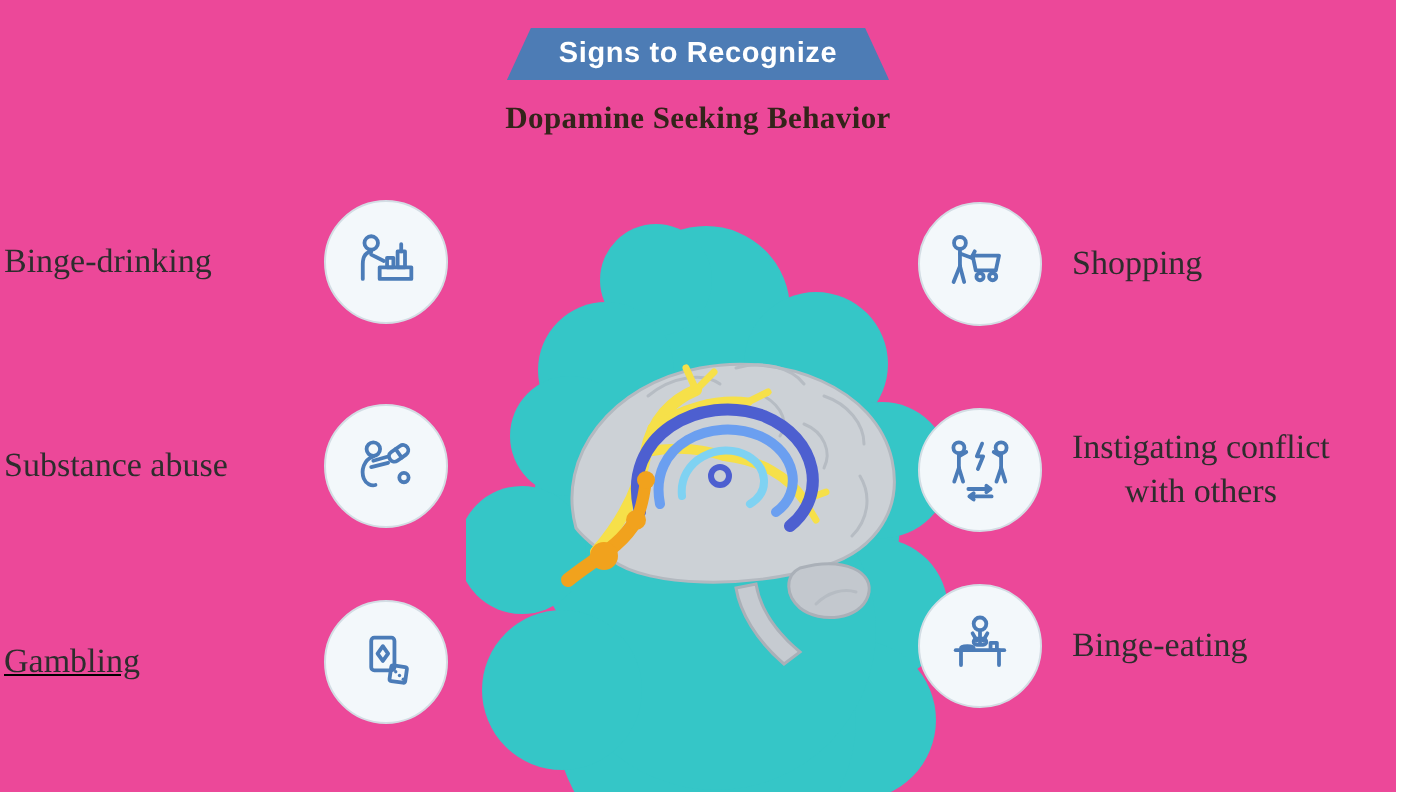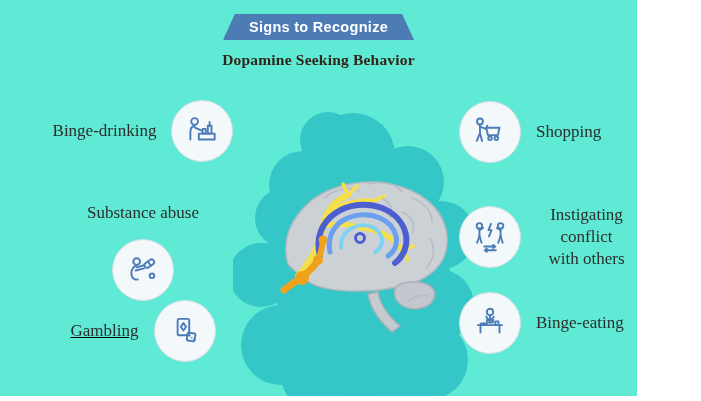--- a/index.html
+++ b/index.html
@@ -1,21 +1,21 @@
 <!DOCTYPE html>
 <html><head>
 <meta charset="utf-8">
 <style>
   * { margin:0; padding:0; box-sizing:border-box; }
   html,body { background:#ffffff; }
   body { font-family:"Liberation Serif", serif; }
 
   .stage {
-    position:relative; width:637px; height:401px;
-    background:#5eead4; overflow:hidden;
+    position:relative; width:698px; height:401px;
+    background:#ec4899; overflow:hidden;
   }
 
   
   .ribbon {
     position:absolute; top:14px; left:50%; transform:translateX(-50%);
     background:#4d7cb5; color:#ffffff;
     font-family:"Liberation Sans", sans-serif;
     font-weight:bold; font-size:14.5px; letter-spacing:.3px;
     padding:5px 26px;
     clip-path:polygon(12px 0, calc(100% - 12px) 0, 100% 100%, 0 100%);
@@ -26,21 +26,21 @@
     text-align:center; font-weight:bold; font-size:15.5px;
     color:#33241a; letter-spacing:.2px;
   }
 
   
   .blob-svg { position:absolute; left:233px; top:110px; }
   .brain-svg { position:absolute; left:262px; top:168px; }
 
   
   .row { position:absolute; display:flex; align-items:center; gap:15px; }
-  .row-left  { left:32px;  width:222px; justify-content:center; }
+  .row-left  { left:2px;  width:222px; justify-content:space-between; }
   .row-right { left:459px; }
   .item-label { font-size:17px; color:#2d2d2d; line-height:1.3; }
   .row-left .item-label { text-align:right; }
   .two-line { white-space:pre-line; text-align:center; }
 
   .icon-circle {
     width:62px; height:62px; border-radius:50%; flex:0 0 62px;
     background:#f3f8fb; border:1px solid #d3dde4;
     display:flex; align-items:center; justify-content:center;
   }
@@ -136,21 +136,21 @@
           <path d="M 11 14.5 L 17 17.5"></path>
           <rect x="15" y="20.5" width="15" height="5.5"></rect>
           <rect x="23.5" y="13" width="3.5" height="7.5"></rect>
           <path d="M 25.2 9.5 V 13"></path>
           <rect x="18.5" y="16" width="3" height="4.5"></rect>
         </g>
       </svg>
     </div>
   </div>
 
-  <div class="row row-left" style="top:202px;flex-direction:column;">
+  <div class="row row-left" style="top:202px;">
     <div class="item-label">Substance abuse</div>
     <div class="icon-circle">
       <svg width="38" height="38" viewBox="0 0 36 36">
         <g class="ic">
           <circle cx="12" cy="10" r="3.2"></circle>
           <path d="M 12 13.5 C 7.5 15, 6 20, 7.5 24 C 8.5 26.5, 11 27.5, 13 27"></path>
           <path d="M 12 15.5 L 19 13.5"></path>
           <path d="M 11 18.5 L 19 16.5"></path>
           <g transform="rotate(-35 24 12)">
             <rect x="19" y="9.5" width="10" height="5" rx="2.5"></rect>

